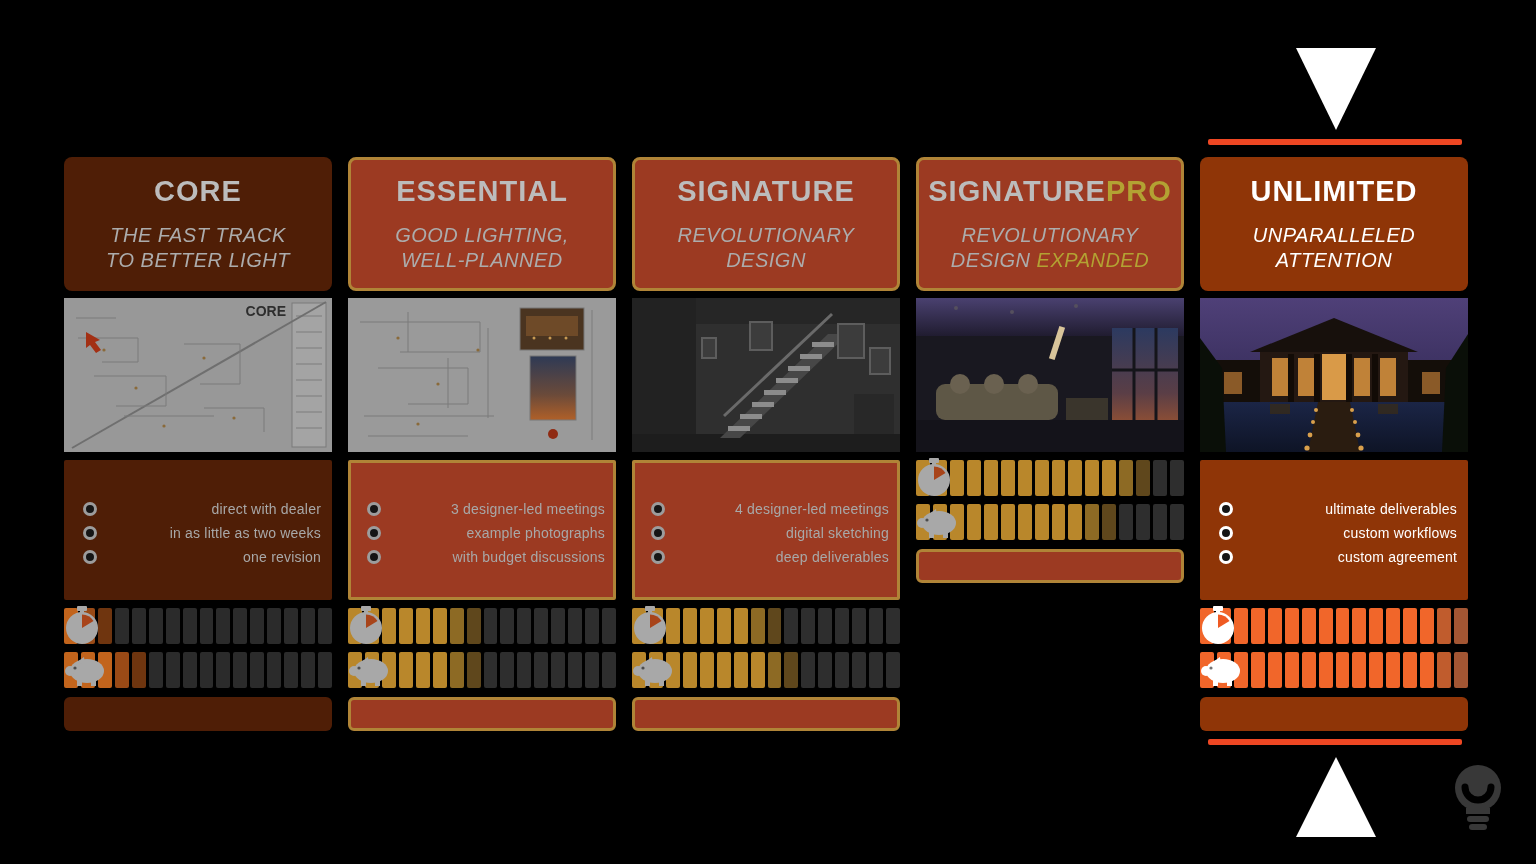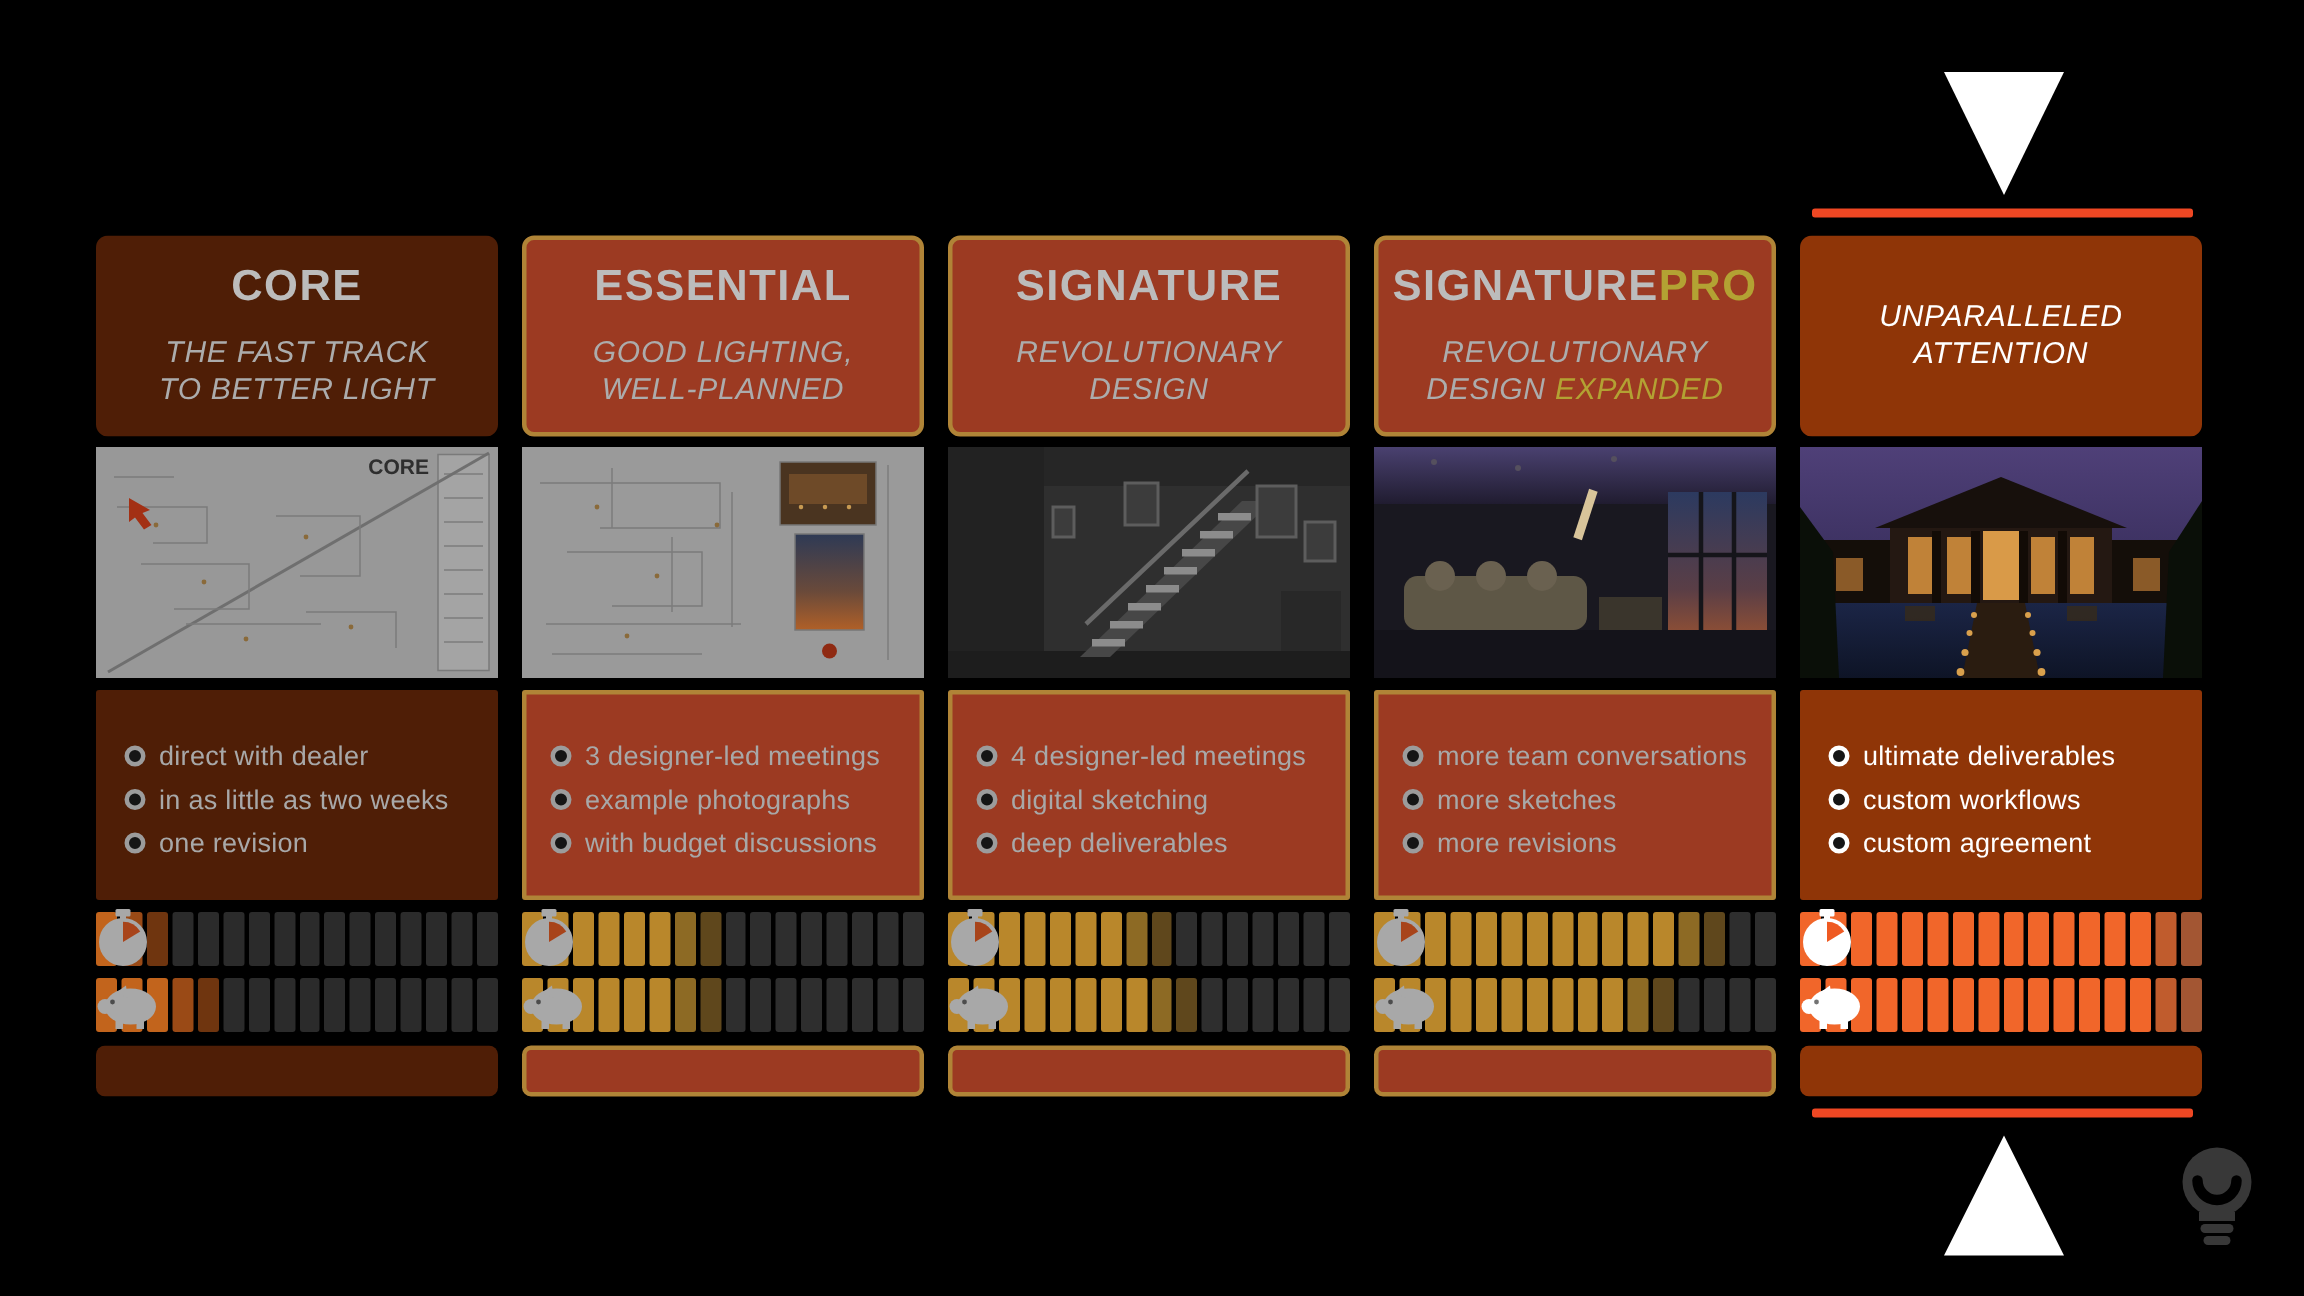--- a/index.html
+++ b/index.html
@@ -17,21 +17,21 @@
   .subtitle .accent{color:var(--accent);}
   .subline{display:block;font-style:italic;}
 
   .thumb{margin-top:7px;height:154px;position:relative;overflow:hidden;background:#161616;}
   .thumb svg{display:block;width:100%;height:100%;}
 
   .features{margin-top:8px;height:140px;box-sizing:border-box;border-radius:2px;list-style:none;
             background:var(--bg);border:3px solid var(--border);
             display:flex;flex-direction:column;justify-content:center;gap:8px;
             padding:6px 8px 0 16px;margin-bottom:0;}
-  .feature{display:flex;align-items:center;gap:9px;font-size:18px;letter-spacing:.2px;color:var(--text);}
+  .feature{display:flex;align-items:center;gap:9px;font-size:14px;letter-spacing:.2px;color:var(--text);justify-content:space-between;}
   .bullet{flex:0 0 auto;width:14px;height:14px;border-radius:50%;background:#151515;
           border:3.5px solid var(--ring);box-sizing:border-box;}
 
   .meters{margin-top:7px;height:80px;display:flex;flex-direction:column;justify-content:space-between;padding:1px 0;}
   .meter-row{position:relative;height:36px;}
   .segs{position:absolute;inset:0;display:flex;gap:3px;}
   .seg{flex:1;border-radius:2px;}
   .meter-icon{position:absolute;left:0;top:50%;transform:translateY(-50%);z-index:2;display:inline-flex;}
   .ic{fill:var(--icon);}
   .wedge{fill:var(--wedge);}
@@ -439,34 +439,20 @@
     <rect x="150" y="100" width="42" height="22" fill="#3a352c"></rect>
     <rect x="138" y="28" width="6" height="34" transform="rotate(18 141 45)" fill="#d8c49a"></rect>
     <g fill="#55505e">
               <circle cx="40" cy="10" r="2"></circle>
               <circle cx="96" cy="14" r="2"></circle>
               <circle cx="160" cy="8" r="2"></circle>
             </g>
     <rect x="0" y="122" width="268" height="32" fill="#14131a"></rect>
   </svg>
         </div>
-    <ul class="features">
-          <li class="feature">
-            <span class="bullet"></span>
-            <span>more team conversations</span>
-          </li>
-          <li class="feature">
-            <span class="bullet"></span>
-            <span>more sketches</span>
-          </li>
-          <li class="feature">
-            <span class="bullet"></span>
-            <span>more revisions</span>
-          </li>
-        </ul>
     <div class="meters">
       <div class="meter-row">
         <div class="segs">
               <span class="seg" style="background: rgb(185, 135, 43);"></span>
               <span class="seg" style="background: rgb(185, 135, 43);"></span>
               <span class="seg" style="background: rgb(185, 135, 43);"></span>
               <span class="seg" style="background: rgb(185, 135, 43);"></span>
               <span class="seg" style="background: rgb(185, 135, 43);"></span>
               <span class="seg" style="background: rgb(185, 135, 43);"></span>
               <span class="seg" style="background: rgb(185, 135, 43);"></span>
@@ -517,20 +503,21 @@
     <rect x="27" y="26" width="5" height="6" class="ic"></rect>
     <circle cx="11" cy="14" r="1.6" fill="rgba(0,0,0,.55)"></circle>
   </svg>
             </span>
       </div>
     </div>
     <div class="footerbar"></div>
   </article>
       <article class="column unlimited" style="--bg: #8f3507; --border: transparent; --title: #ffffff; --sub: #ffffff; --text: #ffffff; --ring: #ffffff; --accent: #b3a233; --icon: #ffffff; --wedge: #ef5a22;">
     <header class="header">
+      <h2 class="title"><span>UNLIMITED</span></h2>
       <p class="subtitle">
             <span class="subline"><span>UNPARALLELED</span></span>
             <span class="subline"><span>ATTENTION</span></span>
           </p>
     </header>
     <div class="thumb" aria-label="night exterior photo of lit resort house with reflecting pool">
           <svg viewBox="0 0 268 154" preserveAspectRatio="none">
     <defs>
       <linearGradient id="g-sky" x1="0" y1="0" x2="0" y2="1">
                 <stop offset="0" stop-color="#4f4078"></stop>

